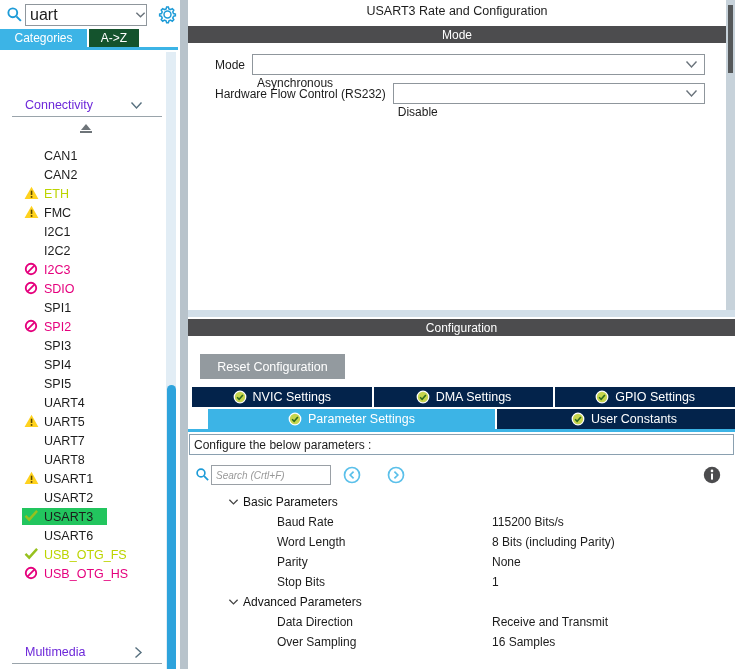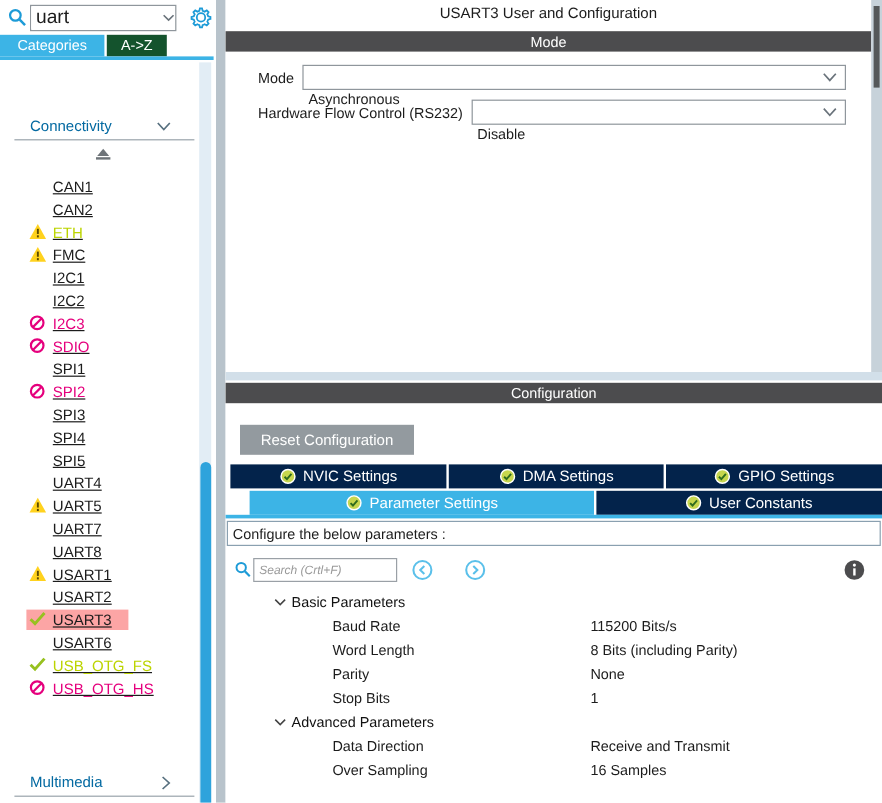--- a/index.html
+++ b/index.html
@@ -26,34 +26,34 @@
   .gear { position:absolute; left:157px; top:4px; }
 
   .side-tabs { position:absolute; left:0; top:29px; height:18px; display:flex; }
   .side-tab { height:18px; display:flex; align-items:center; justify-content:center;
     color:#fff; font-size:12px; cursor:default; }
   .side-tab.active { background:#3cb4e6; width:87px; }
   .side-tab.inactive { background:#14532d; width:50px; margin-left:2px; }
   .side-tabs-underline { position:absolute; left:0; top:47px; width:178px; height:3px; background:#3cb4e6; }
 
   .section-head { position:absolute; left:0; width:165px; height:18px;
-    display:flex; align-items:center; color:#0369a1; font-size:12.5px; }
+    display:flex; align-items:center; color:#6d28d9; font-size:12.5px; }
   .section-head .sec-label { margin-left:25px; }
   .section-head .sec-chev { margin-left:auto; margin-right:22px; }
   .sec-divider { position:absolute; left:12px; width:150px; border-bottom:1px solid #9aa4ab; }
 
   .list-up-arrow { position:absolute; left:80px; top:124px; width:12px; }
   .list-up-arrow .tri { width:0; height:0; margin:0 auto;
     border-left:5px solid transparent; border-right:5px solid transparent; border-bottom:6px solid #6e7479; }
   .list-up-arrow .base { height:2px; background:#6e7479; margin-top:1px; }
 
   .peri-list { position:absolute; left:0; top:146px; width:164px; }
-  .peri-row { height:19px; display:flex; align-items:center;text-decoration:underline; }
+  .peri-row { height:19px; display:flex; align-items:center; }
   .peri-inner { display:inline-flex; align-items:center; margin-left:22px; padding:1px 2px; }
-  .peri-row.selected .peri-inner { background:#fca5a5; padding-right:14px; }
+  .peri-row.selected .peri-inner { background:#22c55e; padding-right:14px; }
   .peri-icon { width:15px; height:15px; margin-right:5px; flex:0 0 15px; }
   .peri-label { font-size:12.5px; color:#1c1c1c; white-space:nowrap; }
   .peri-label.txt-green { color:#bcd400; }
   .peri-label.txt-magenta { color:#e5007d; }
 
   .side-scroll-track { position:absolute; left:166px; top:52px; width:10px; height:617px; background:#e2edf5; }
   .side-scroll-thumb { position:absolute; left:167px; top:385px; width:9px; height:284px;
     background:#2ea3dc; border-radius:5px 5px 0 0; }
 
   
@@ -366,21 +366,21 @@
   <div class="sec-divider" style="top:663px;"></div>
 
   <div class="side-scroll-track"></div>
   <div class="side-scroll-thumb"></div>
 </aside>
 
 <div class="v-splitter"></div>
 
 <main class="main">
 
-  <div class="main-title">USART3 User and Configuration</div>
+  <div class="main-title">USART3 Rate and Configuration</div>
 
   <div class="dark-bar mode-bar">Mode</div>
 
   <div class="field-row" style="top:54px;">
     <span class="f-label">Mode</span>
     <div class="combo">
       <span class="c-value">Asynchronous</span>
       <span class="c-chev">
         <svg width="13" height="9" viewBox="0 0 13 9">
             <path d="M1.5 1.5 L6.5 7 L11.5 1.5" fill="none" stroke="#6a737b" stroke-width="1.4"></path>

